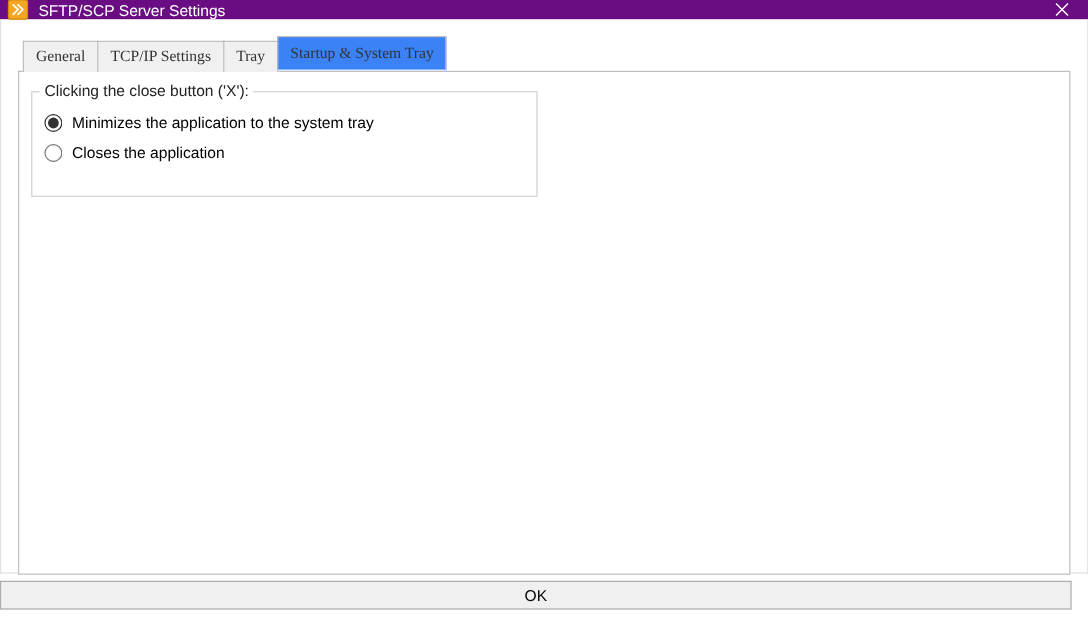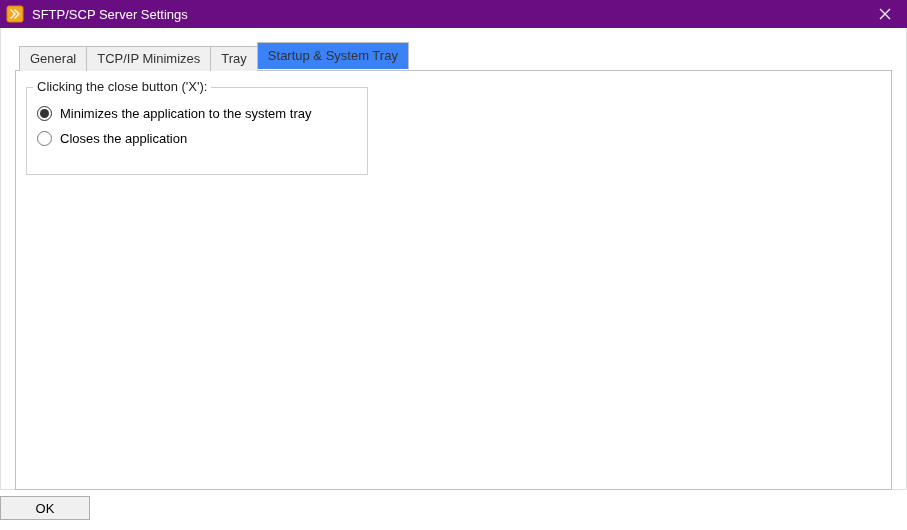--- a/index.html
+++ b/index.html
@@ -6,21 +6,21 @@
   body {
     font-family: 'Segoe UI', Tahoma, sans-serif;
     font-size: 13px;
     background: #ffffff;
     color: #000;
     width: 907px;
     height: 530px;
     overflow: hidden;
   }
   .titlebar {
-    height: 28px;
+    height: 16px;
     background: #6a0d82;
     color: #fff;
     display: flex;
     align-items: center;
     padding-left: 6px;
   }
   .titlebar .app-icon {
     width: 18px; height: 18px;
     margin-right: 8px;
     display: flex; align-items: center; justify-content: center;
@@ -38,20 +38,21 @@
     height: 462px;
     border: 1px solid #e0e0e0;
     border-top: none;
     margin: 0 0 0 0;
   }
 
   .tabs {
     display: flex;
     align-items: flex-end;
     margin-left: 4px;
+    font-family: Liberation Serif, serif;
   }
   .tab {
     padding: 4px 10px 5px 10px;
     border: 1px solid #bfbfbf;
     border-bottom: none;
     background: #f0f0f0;
     font-size: 13px;
     color: #333;
     cursor: pointer;
     position: relative;
@@ -83,21 +84,21 @@
     margin-right: 8px;
     cursor: pointer;
     accent-color: #333;
   }
 
   .groupbox {
     border: 1px solid #cfcfcf;
     padding: 12px 10px 12px 10px;
     position: relative;
     margin-top: 4px;
-    width: 342px;
+    width: 422px;
   }
   .groupbox-title {
     position: absolute;
     top: -9px;
     left: 6px;
     background: #fff;
     padding: 0 4px;
     font-size: 13px;
     color: #222;
   }
@@ -109,22 +110,24 @@
   .radio-row:last-child { margin-bottom: 16px; }
   .radio-row input[type="radio"] {
     width: 15px; height: 15px;
     margin-right: 8px;
     cursor: pointer;
     accent-color: #333;
   }
 
   .button-bar {
     display: flex;
+    justify-content: flex-end;
     padding: 6px 14px 0 0;
     gap: 16px;
+    flex-direction: column;
   }
   .btn {
     min-width: 90px;
     height: 24px;
     background: #f0f0f0;
     border: 1px solid #adadad;
     font-size: 13px;
     cursor: pointer;
   }
 </style>
@@ -144,21 +147,21 @@
     <svg width="12" height="12" viewBox="0 0 12 12">
       <line x1="1" y1="1" x2="11" y2="11" stroke="#fff" stroke-width="1.2"></line>
       <line x1="11" y1="1" x2="1" y2="11" stroke="#fff" stroke-width="1.2"></line>
     </svg>
   </div>
 </div>
 
 <div class="content-area">
   <div class="tabs">
     <div class="tab">General</div>
-    <div class="tab">TCP/IP Minimizes</div>
+    <div class="tab">TCP/IP Settings</div>
     <div class="tab">Tray</div>
     <div class="tab active">Startup &amp; System Tray</div>
   </div>
   <div class="tab-panel">
 
 
     <fieldset class="groupbox">
       <span class="groupbox-title">Clicking the close button ('X'):</span>
 
       <label class="radio-row">

